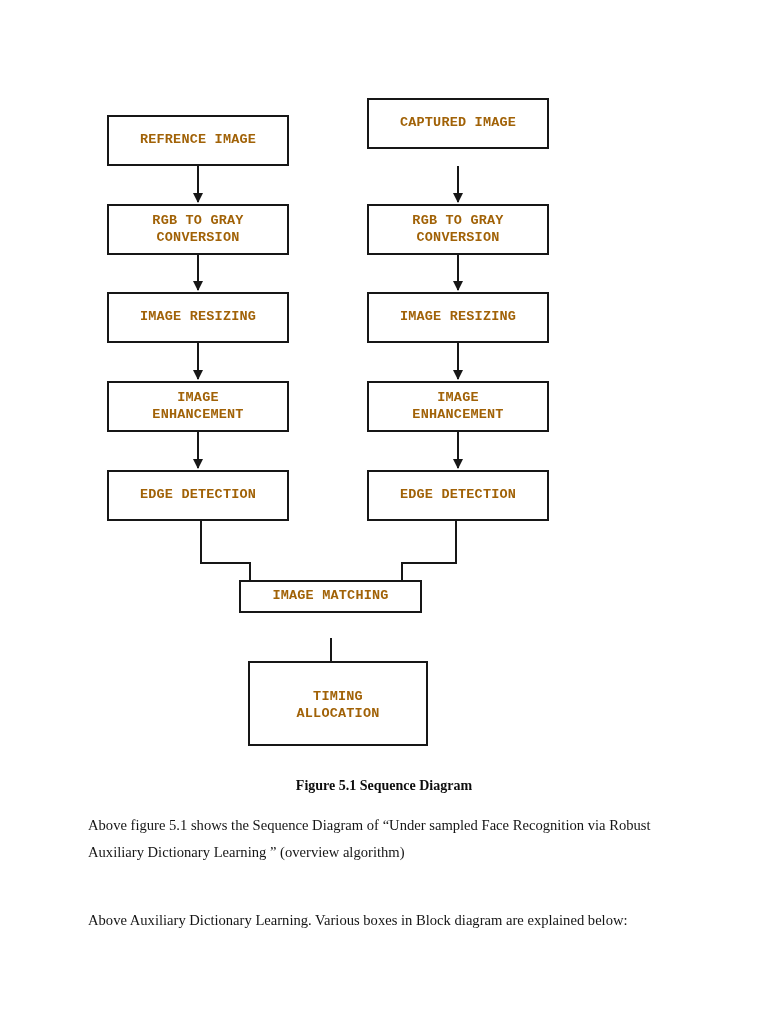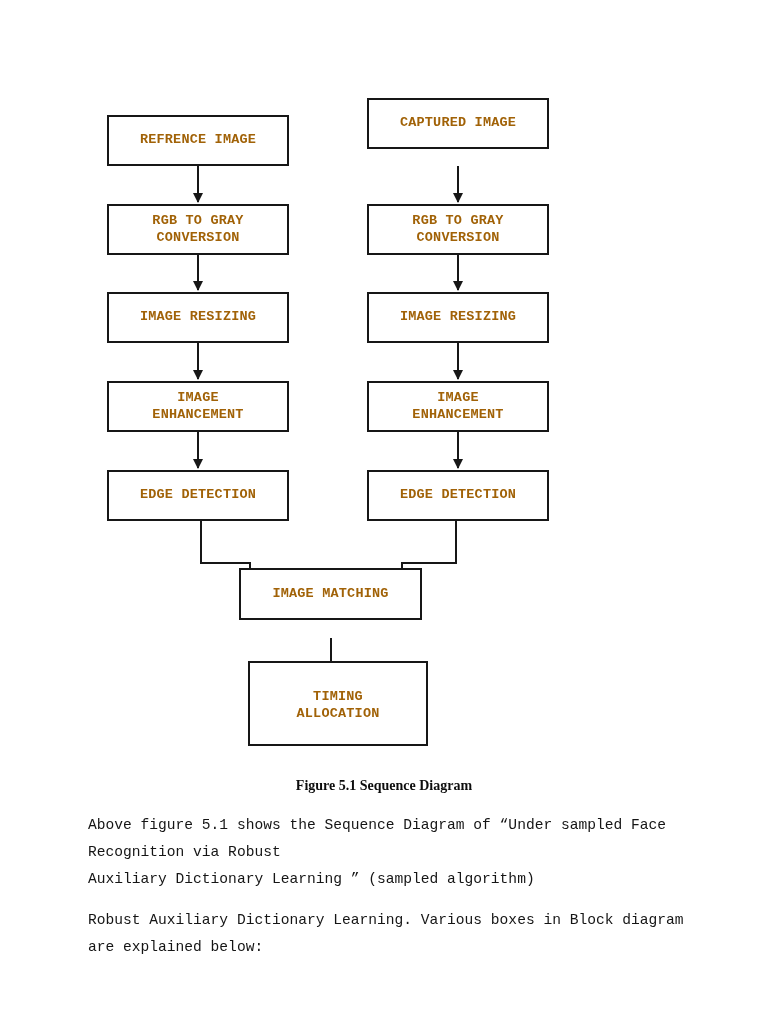--- a/index.html
+++ b/index.html
@@ -53,21 +53,21 @@
   .n-ref   { left:107px; top:115px;  width:182px; height:51px; }
   .n-cap   { left:367px; top:98px;  width:182px; height:51px; }
   .n-rgbL  { left:107px; top:204px;  width:182px; height:51px; }
   .n-rgbR  { left:367px; top:204px;  width:182px; height:51px; }
   .n-rszL  { left:107px; top:292px;  width:182px; height:51px; }
   .n-rszR  { left:367px; top:292px;  width:182px; height:51px; }
   .n-enhL  { left:107px; top:381px;  width:182px; height:51px; }
   .n-enhR  { left:367px; top:381px;  width:182px; height:51px; }
   .n-edgL  { left:107px; top:470px;  width:182px; height:51px; }
   .n-edgR  { left:367px; top:470px;  width:182px; height:51px; }
-  .n-match { left:239px; top:568px;  width:183px; height:52px; }
+  .n-match { left:239px; top:580px;  width:183px; height:33px; }
   .n-time  { left:248px; top:661px;  width:180px; height:85px;
              align-items: flex-start; padding-top: 26px; }
 
   #edges {
     position: absolute;
     left: 0; top: 0;
     width: 768px;
     height: 770px;
     pointer-events: none;
   }
@@ -82,21 +82,21 @@
     font-family: "Liberation Serif", "DejaVu Serif", serif;
     font-weight: bold;
     font-size: 14px;
     color: #0d0d0d;
   }
 
   .para {
     position: absolute;
     left: 88px;
     width: 600px;
-    font-family: Liberation Mono, monospace;
+    font-family: Liberation Serif, serif;
     font-size: 14.6px;
     line-height: 27px;
     color: #151515;
   }
   .para-1 { top: 812px; }
   .para-2 { top: 880px; }
   .indent { display: inline-block; width: 52px; }
 </style>
 </head>
 <body>
@@ -151,21 +151,21 @@
     <div class="node n-match">IMAGE MATCHING</div>
     <div class="node n-time">TIMING
 ALLOCATION</div>
 
   </div>
 
   <div class="caption">Figure 5.1 Sequence Diagram</div>
 
   <div class="para para-1">
     <span>Above figure 5.1 shows the Sequence Diagram of “Under sampled Face Recognition via Robust</span><br>
-    <span>Auxiliary Dictionary Learning    ” (sampled algorithm)</span>
+    <span>Auxiliary Dictionary Learning    ” (overview algorithm)</span>
   </div>
 
   <div class="para para-2">
     <span class="indent"></span><br>
-    <span>Robust Auxiliary Dictionary Learning. Various boxes in Block diagram are explained below:</span>
+    <span>Above Auxiliary Dictionary Learning. Various boxes in Block diagram are explained below:</span>
   </div>
 
 </div>
 
 </body></html>

